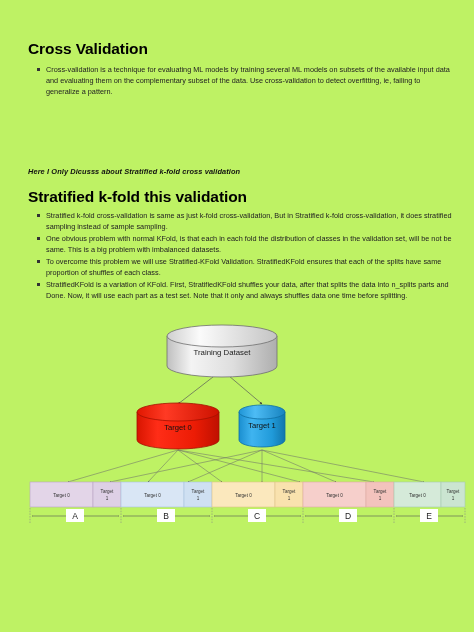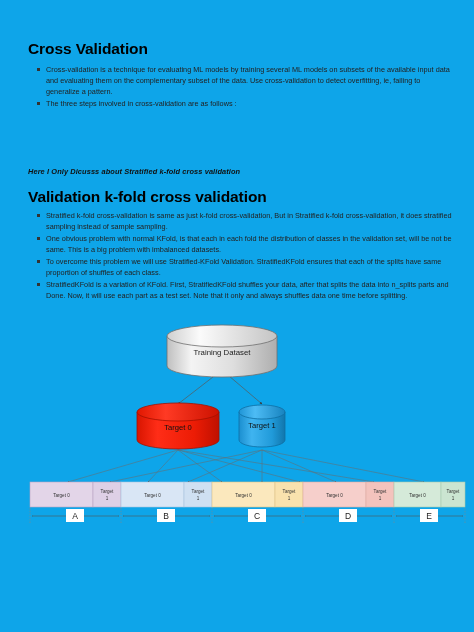--- a/index.html
+++ b/index.html
@@ -11,21 +11,21 @@
     width: 474px;
     height: 632px;
     overflow: hidden;
     font-family: "Liberation Sans", sans-serif;
     color: #1a1a1a;
     position: relative;
   }
   .page {
     position: absolute;
     inset: 0;
-    background: #0ea5e9;
+    background: #bef264;
     padding: 16px;
   }
 
   
   h1.doc-h1 {
     font-family: "Liberation Sans", sans-serif;
     font-size: 15.5px;
     font-weight: bold;
     color: #000000;
     margin: 0;
@@ -146,27 +146,26 @@
 </style>
 </head>
 <body>
 
 <div class="page">
 
   <h1 class="doc-h1 h1-cross">Cross Validation</h1>
 
   <ul class="bullets bullets-cross">
     <li>Cross-validation is a technique for evaluating ML models by training several ML models on subsets of the available input data and evaluating them on the complementary subset of the data. Use cross-validation to detect overfitting, ie, failing to generalize a pattern.</li>
-    <li>The three steps involved in cross-validation are as follows :</li>
   </ul>
 
 
   <div class="italic-note">Here I Only Dicusss about Stratified k-fold cross validation</div>
 
-  <h1 class="doc-h1 h1-strat">Validation k-fold cross validation</h1>
+  <h1 class="doc-h1 h1-strat">Stratified k-fold this validation</h1>
 
   <ul class="bullets bullets-strat">
     <li>Stratified k-fold cross-validation is same as just k-fold cross-validation, But in Stratified k-fold cross-validation, it does stratified sampling instead of sample sampling.</li>
     <li>One obvious problem with normal KFold, is that each in each fold the distribution of classes in the validation set, will be not be same. This is a big problem with imbalanced datasets.</li>
     <li>To overcome this problem we will use Stratified-KFold Validation. StratifiedKFold ensures that each of the splits have same proportion of shuffles of each class.</li>
     <li>StratifiedKFold is a variation of KFold. First, StratifiedKFold shuffles your data, after that splits the data into n_splits parts and Done. Now, it will use each part as a test set. Note that it only and always shuffles data one time before splitting.</li>
   </ul>
 
   <div class="diagram">
     <svg width="474" height="212" viewBox="0 0 474 212" xmlns="http://www.w3.org/2000/svg">

